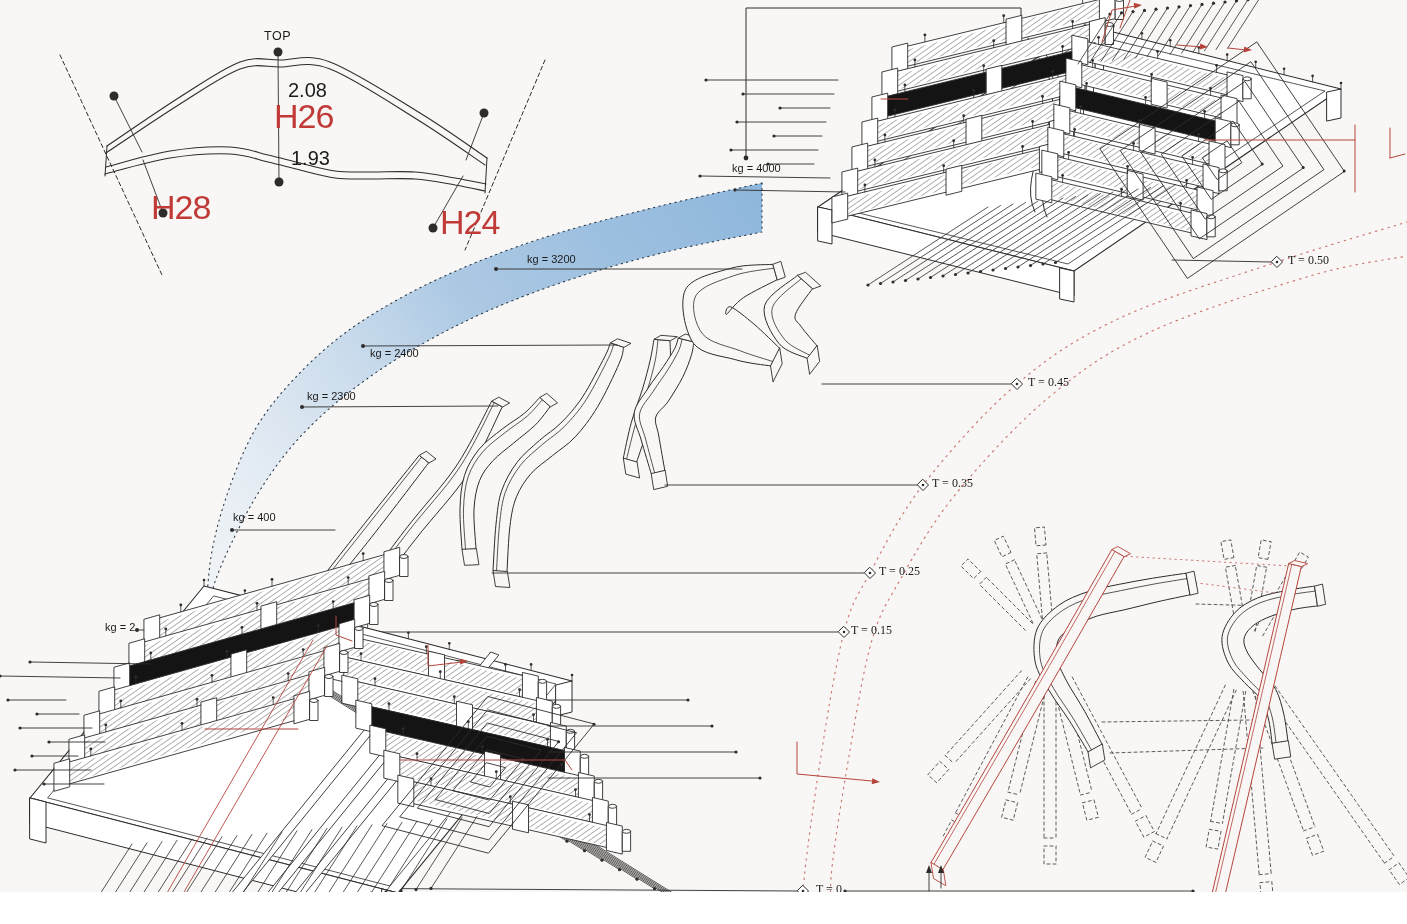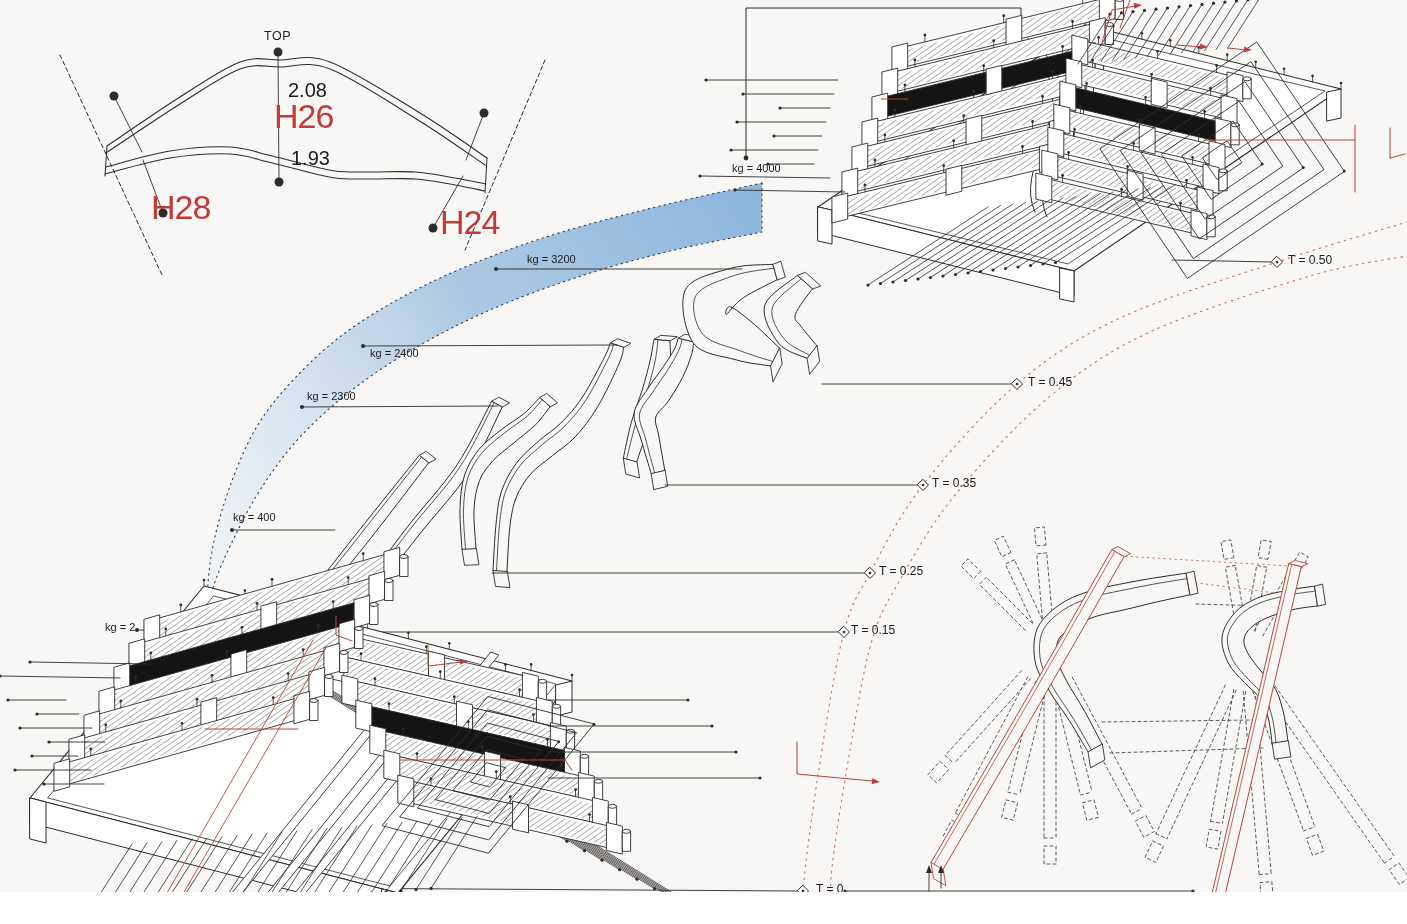--- a/index.html
+++ b/index.html
@@ -1,20 +1,20 @@
 <!DOCTYPE html>
 <html><head>
 <meta charset="utf-8">
 <style>
   html,body{margin:0;padding:0;}
   #stage{position:relative;width:1407px;height:892px;background:var(--bg,#f8f7f5);overflow:hidden;
          font-family:"Liberation Sans",sans-serif;}
   #art{position:absolute;left:0;top:0;}
   .lbl{position:absolute;font-size:11px;color:#1b1b1b;white-space:nowrap;line-height:1;}
-  .lbl.t{font-size:12px;}
+  .lbl.t{font-size:12px;font-family:Liberation Serif, serif;}
   .lbl.top{font-size:12.5px;letter-spacing:.5px;}
   .lbl.dim{font-size:20px;}
   .lbl.hbig{font-size:34px;color:var(--red,#c03a37);letter-spacing:-1px;}
 </style>
 </head>
 <body>
 
 <div id="stage" style="--bg: #f8f7f5; --red: #c03a37;">
     <svg id="art" width="1407" height="924" viewBox="0 0 1407 924">
       <defs>

